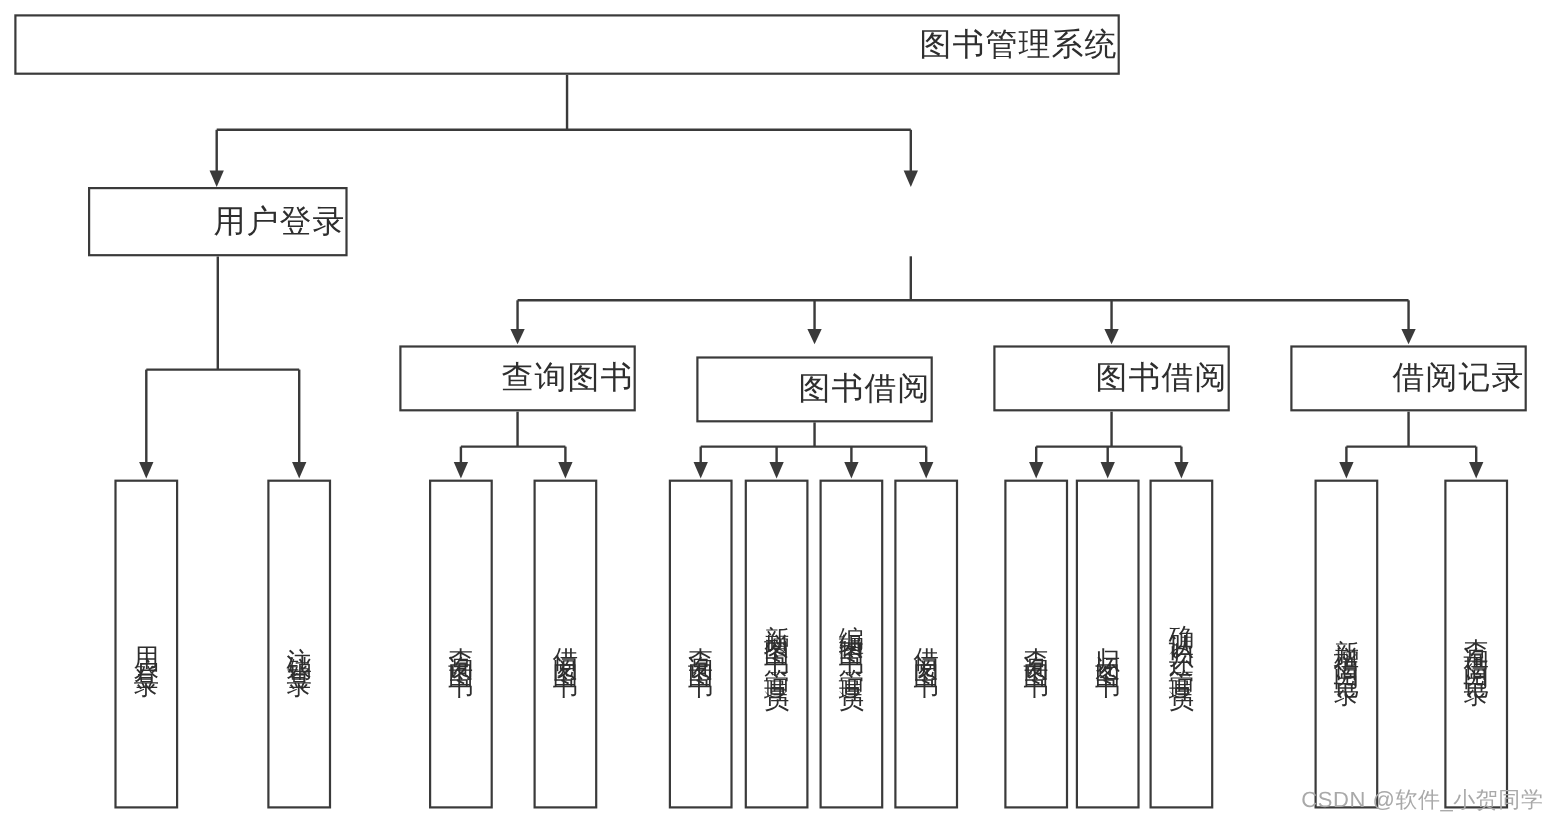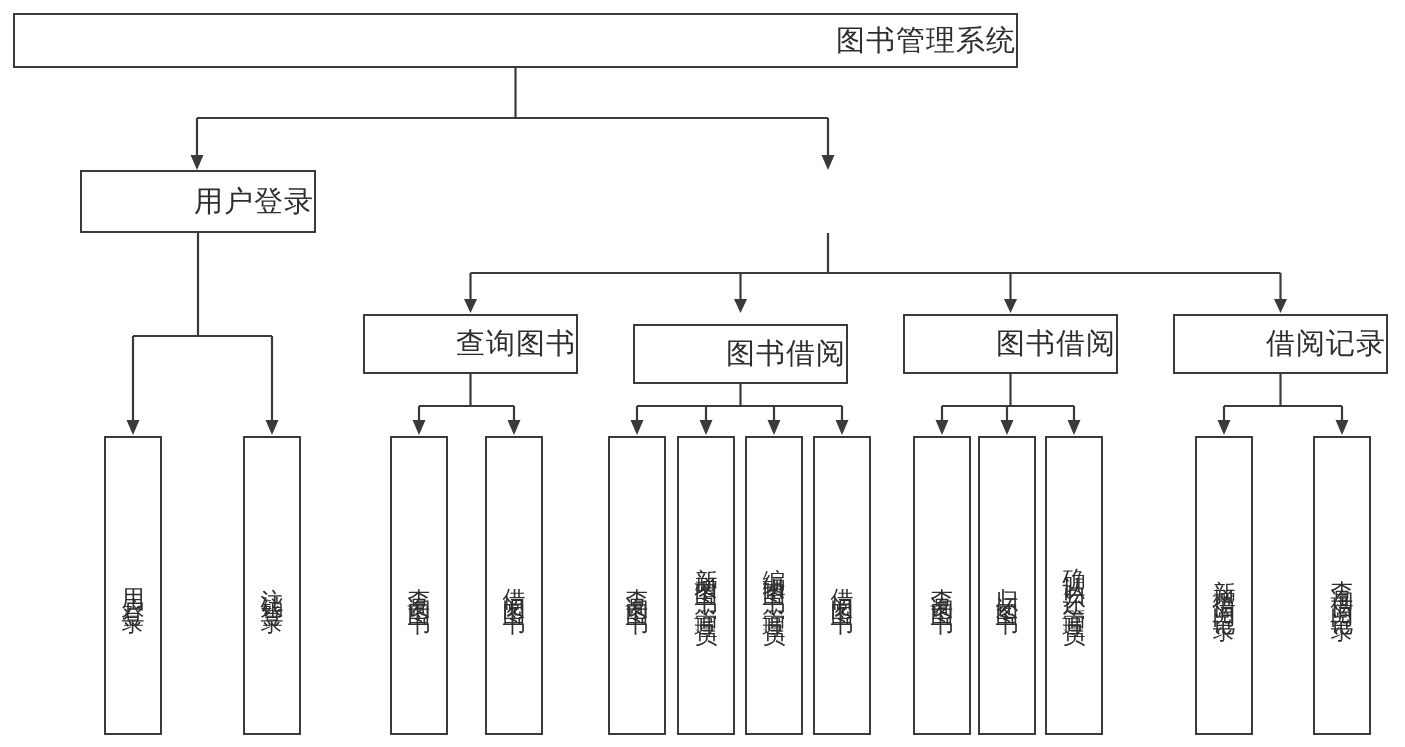--- a/index.html
+++ b/index.html
@@ -203,13 +203,14 @@
     <span class="vtext">确认归还（管理员）</span>
   </div>
 
   <div class="node node--leaf" style="left:1195px;">
     <span class="vtext">新增借阅记录</span>
   </div>
   <div class="node node--leaf" style="left:1313px;">
     <span class="vtext">查询借阅记录</span>
   </div>
 
+  <div class="watermark">CSDN @软件_小贺同学</div>
 </div>
 
 </body></html>

